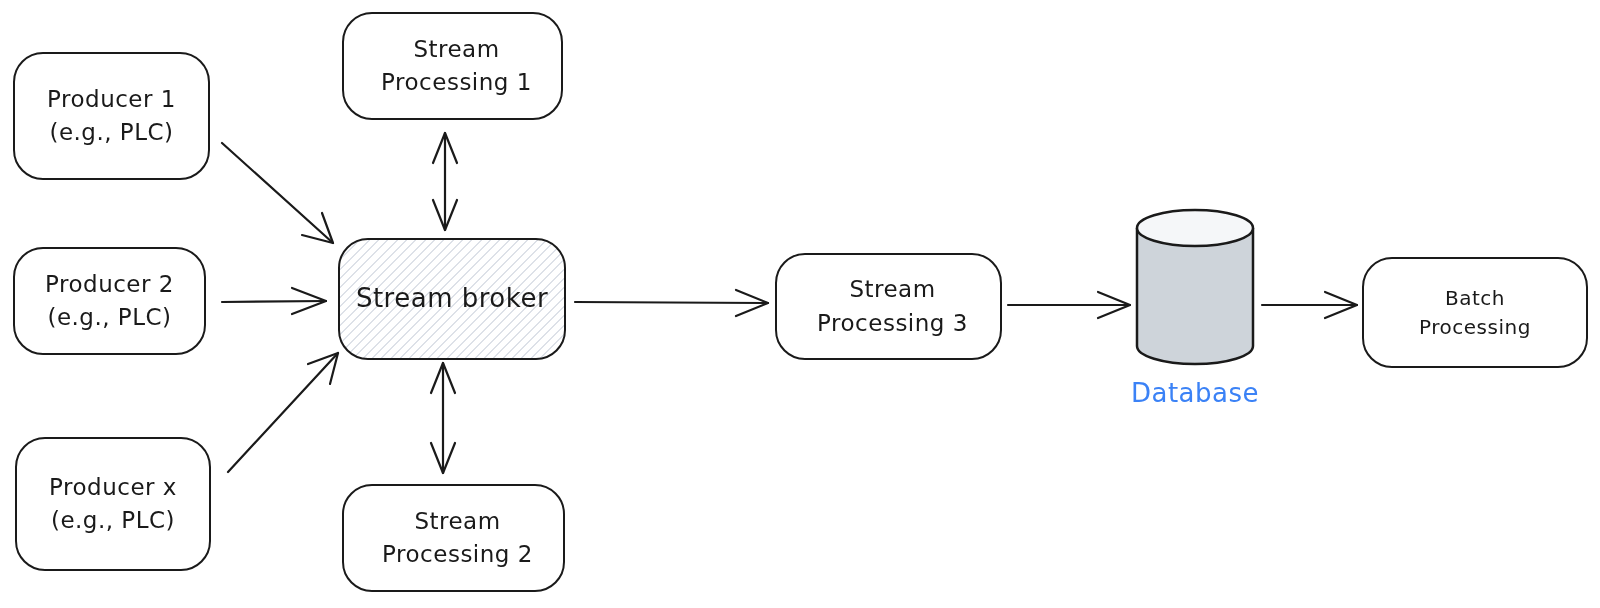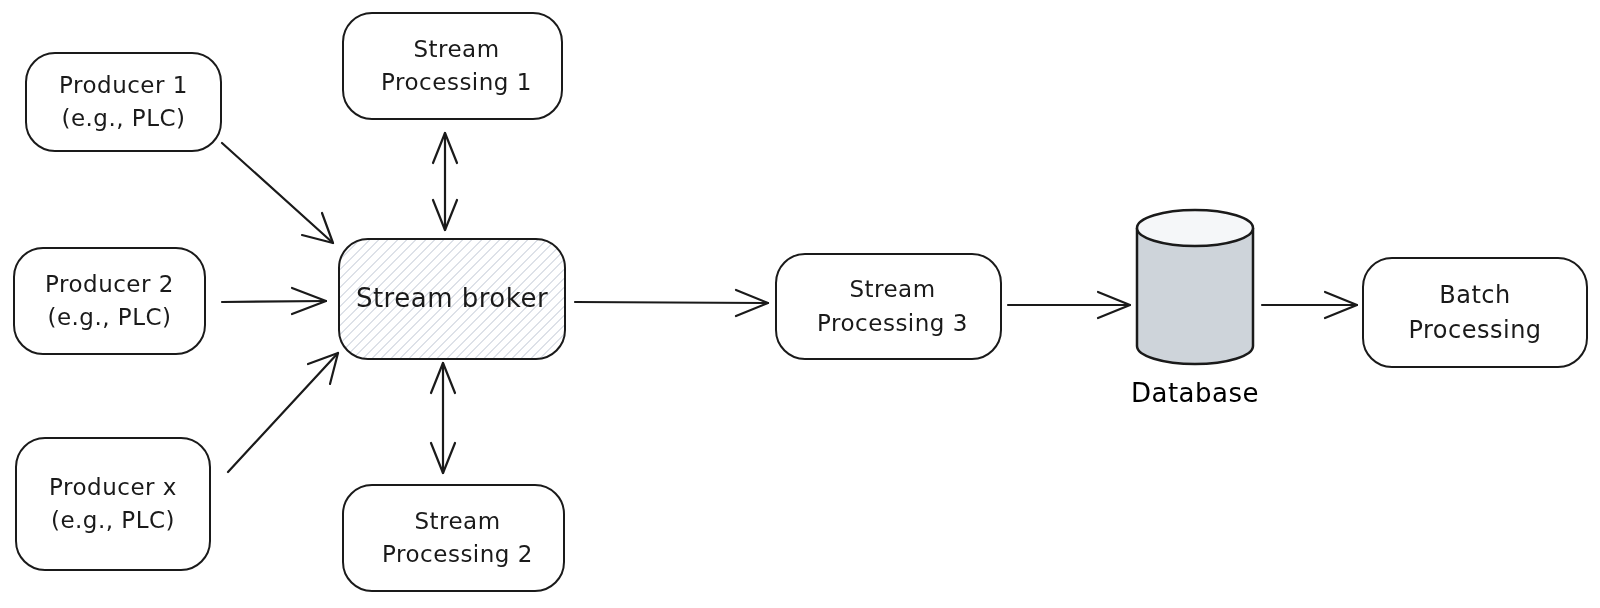--- a/index.html
+++ b/index.html
@@ -28,23 +28,23 @@
     box-sizing: border-box;
   }
   .node-label {
     white-space: pre-line;
     line-height: 1.45;
     color: #1a1a1a;
     letter-spacing: 0.5px;
   }
   .producer { font-size: 23px; }
   .stream   { font-size: 23px; padding-left: 8px; }
-  .batch    { font-size: 24px; }
+  .batch    { font-size: 20px; }
 
-  #node-producer-1 { left: 25px;  top: 52px;  width: 197px; height: 100px; }
+  #node-producer-1 { left: 13px;  top: 52px;  width: 197px; height: 128px; }
   #node-producer-2 { left: 13px;  top: 247px; width: 193px; height: 108px; }
   #node-producer-x { left: 15px;  top: 437px; width: 196px; height: 134px; }
 
   #node-stream-1   { left: 342px; top: 12px;  width: 221px; height: 108px; }
   #node-stream-2   { left: 342px; top: 484px; width: 223px; height: 108px; }
   #node-stream-3   { left: 775px; top: 253px; width: 227px; height: 107px; }
 
   #node-broker {
     left: 338px; top: 238px; width: 228px; height: 122px;
     font-size: 26px;
@@ -63,21 +63,21 @@
     left: 1133px; top: 206px;
     width: 124px; height: 215px;
     display: flex;
     flex-direction: column;
     align-items: center;
   }
   .db-label {
     margin-top: 10px;
     font-size: 26px;
     letter-spacing: 0.5px;
-    color: #000000;
+    color: #3b82f6;
   }
   .arrows {
     position: absolute;
     left: 0; top: 0;
     width: 1600px; height: 608px;
     pointer-events: none;
   }
   .arrows line, .arrows polyline {
     stroke: #1a1a1a;
     stroke-width: 2.2;

